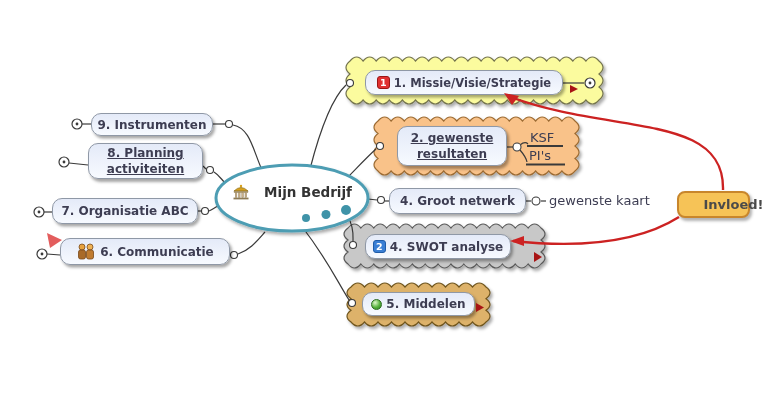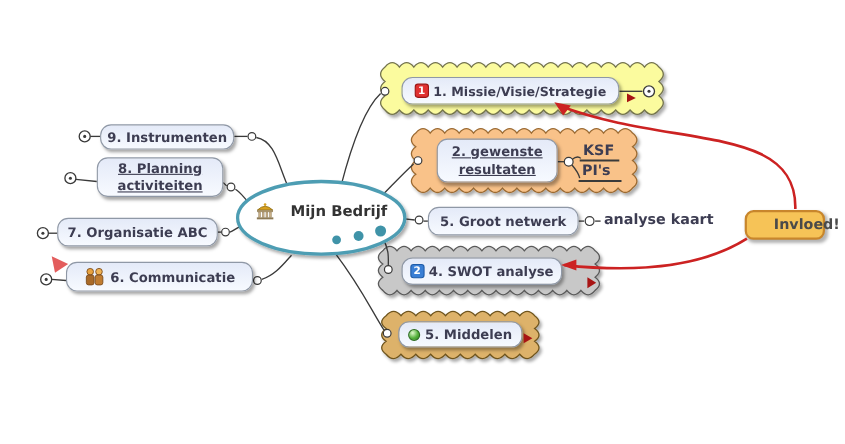--- a/index.html
+++ b/index.html
@@ -15,21 +15,21 @@
         color:var(--text);font-weight:bold;font-size:12px;white-space:nowrap;box-sizing:border-box;}
   .node .lbl{display:block;}
   .node.twolines{flex-direction:column;gap:0;line-height:1.35;text-decoration:underline;}
   .badge{display:inline-block;width:13px;height:13px;border-radius:3px;color:#fff;
          font-size:9.5px;line-height:13px;text-align:center;font-weight:bold;flex:0 0 auto;}
   .b-red{background:var(--badge1);border:1px solid #9b1515;box-sizing:border-box;line-height:11px;}
   .b-blue{background:var(--badge2);border:1px solid #1f5ca8;box-sizing:border-box;line-height:11px;}
   .greenball{width:11px;height:11px;border-radius:50%;flex:0 0 auto;
          background:radial-gradient(circle at 35% 30%,#dff8cc,#55b13c 55%,#2e7d24);
          border:1px solid #2a6b1e;box-sizing:border-box;}
-  .plain{position:absolute;z-index:2;color:var(--text);font-weight:bold;font-size:13px;white-space:nowrap;}
+  .plain{position:absolute;z-index:2;color:var(--text);font-weight:normal;font-size:13px;white-space:nowrap;}
   .roottext{position:absolute;z-index:2;display:flex;align-items:center;justify-content:space-between;gap:5px;
             color:#333;font-weight:bold;font-size:13.5px;white-space:nowrap;}
   .floating{position:absolute;z-index:2;display:flex;align-items:center;justify-content:center;
             background:var(--invloedbg);border:2px solid var(--invloedborder);border-radius:8px;
             color:#4a4a4a;font-weight:bold;font-size:13px;box-shadow:2px 2.5px 3px rgba(0,0,0,.3);
             box-sizing:border-box;padding-left:40px;}
   .smalltext{font-size:11.5px;}
 </style>
 </head>
 <body>
@@ -130,23 +130,23 @@
 
   <div class="node twolines" style="left:397px;top:126px;width:110px;height:40px">
     <span class="lbl">2. gewenste</span>
     <span class="lbl">resultaten</span>
   </div>
 
   <div class="plain" style="left:530px;top:130px">KSF</div>
   <div class="plain" style="left:529px;top:148px">PI's</div>
 
   <div class="node" style="left:389px;top:188px;width:137px;height:26px">
-    <span class="lbl">5. Groot netwerk</span>
-  </div>
-  <div class="plain" style="left:549px;top:193px">analyse kaart</div>
+    <span class="lbl">4. Groot netwerk</span>
+  </div>
+  <div class="plain" style="left:549px;top:193px">gewenste kaart</div>
 
   <div class="node" style="left:365px;top:234px;width:146px;height:25px">
     <span class="badge b-blue">2</span>
     <span class="lbl">4. SWOT analyse</span>
   </div>
 
   <div class="node" style="left:362px;top:292px;width:113px;height:24px">
     <span class="greenball"></span>
     <span class="lbl">5. Middelen</span>
   </div>

